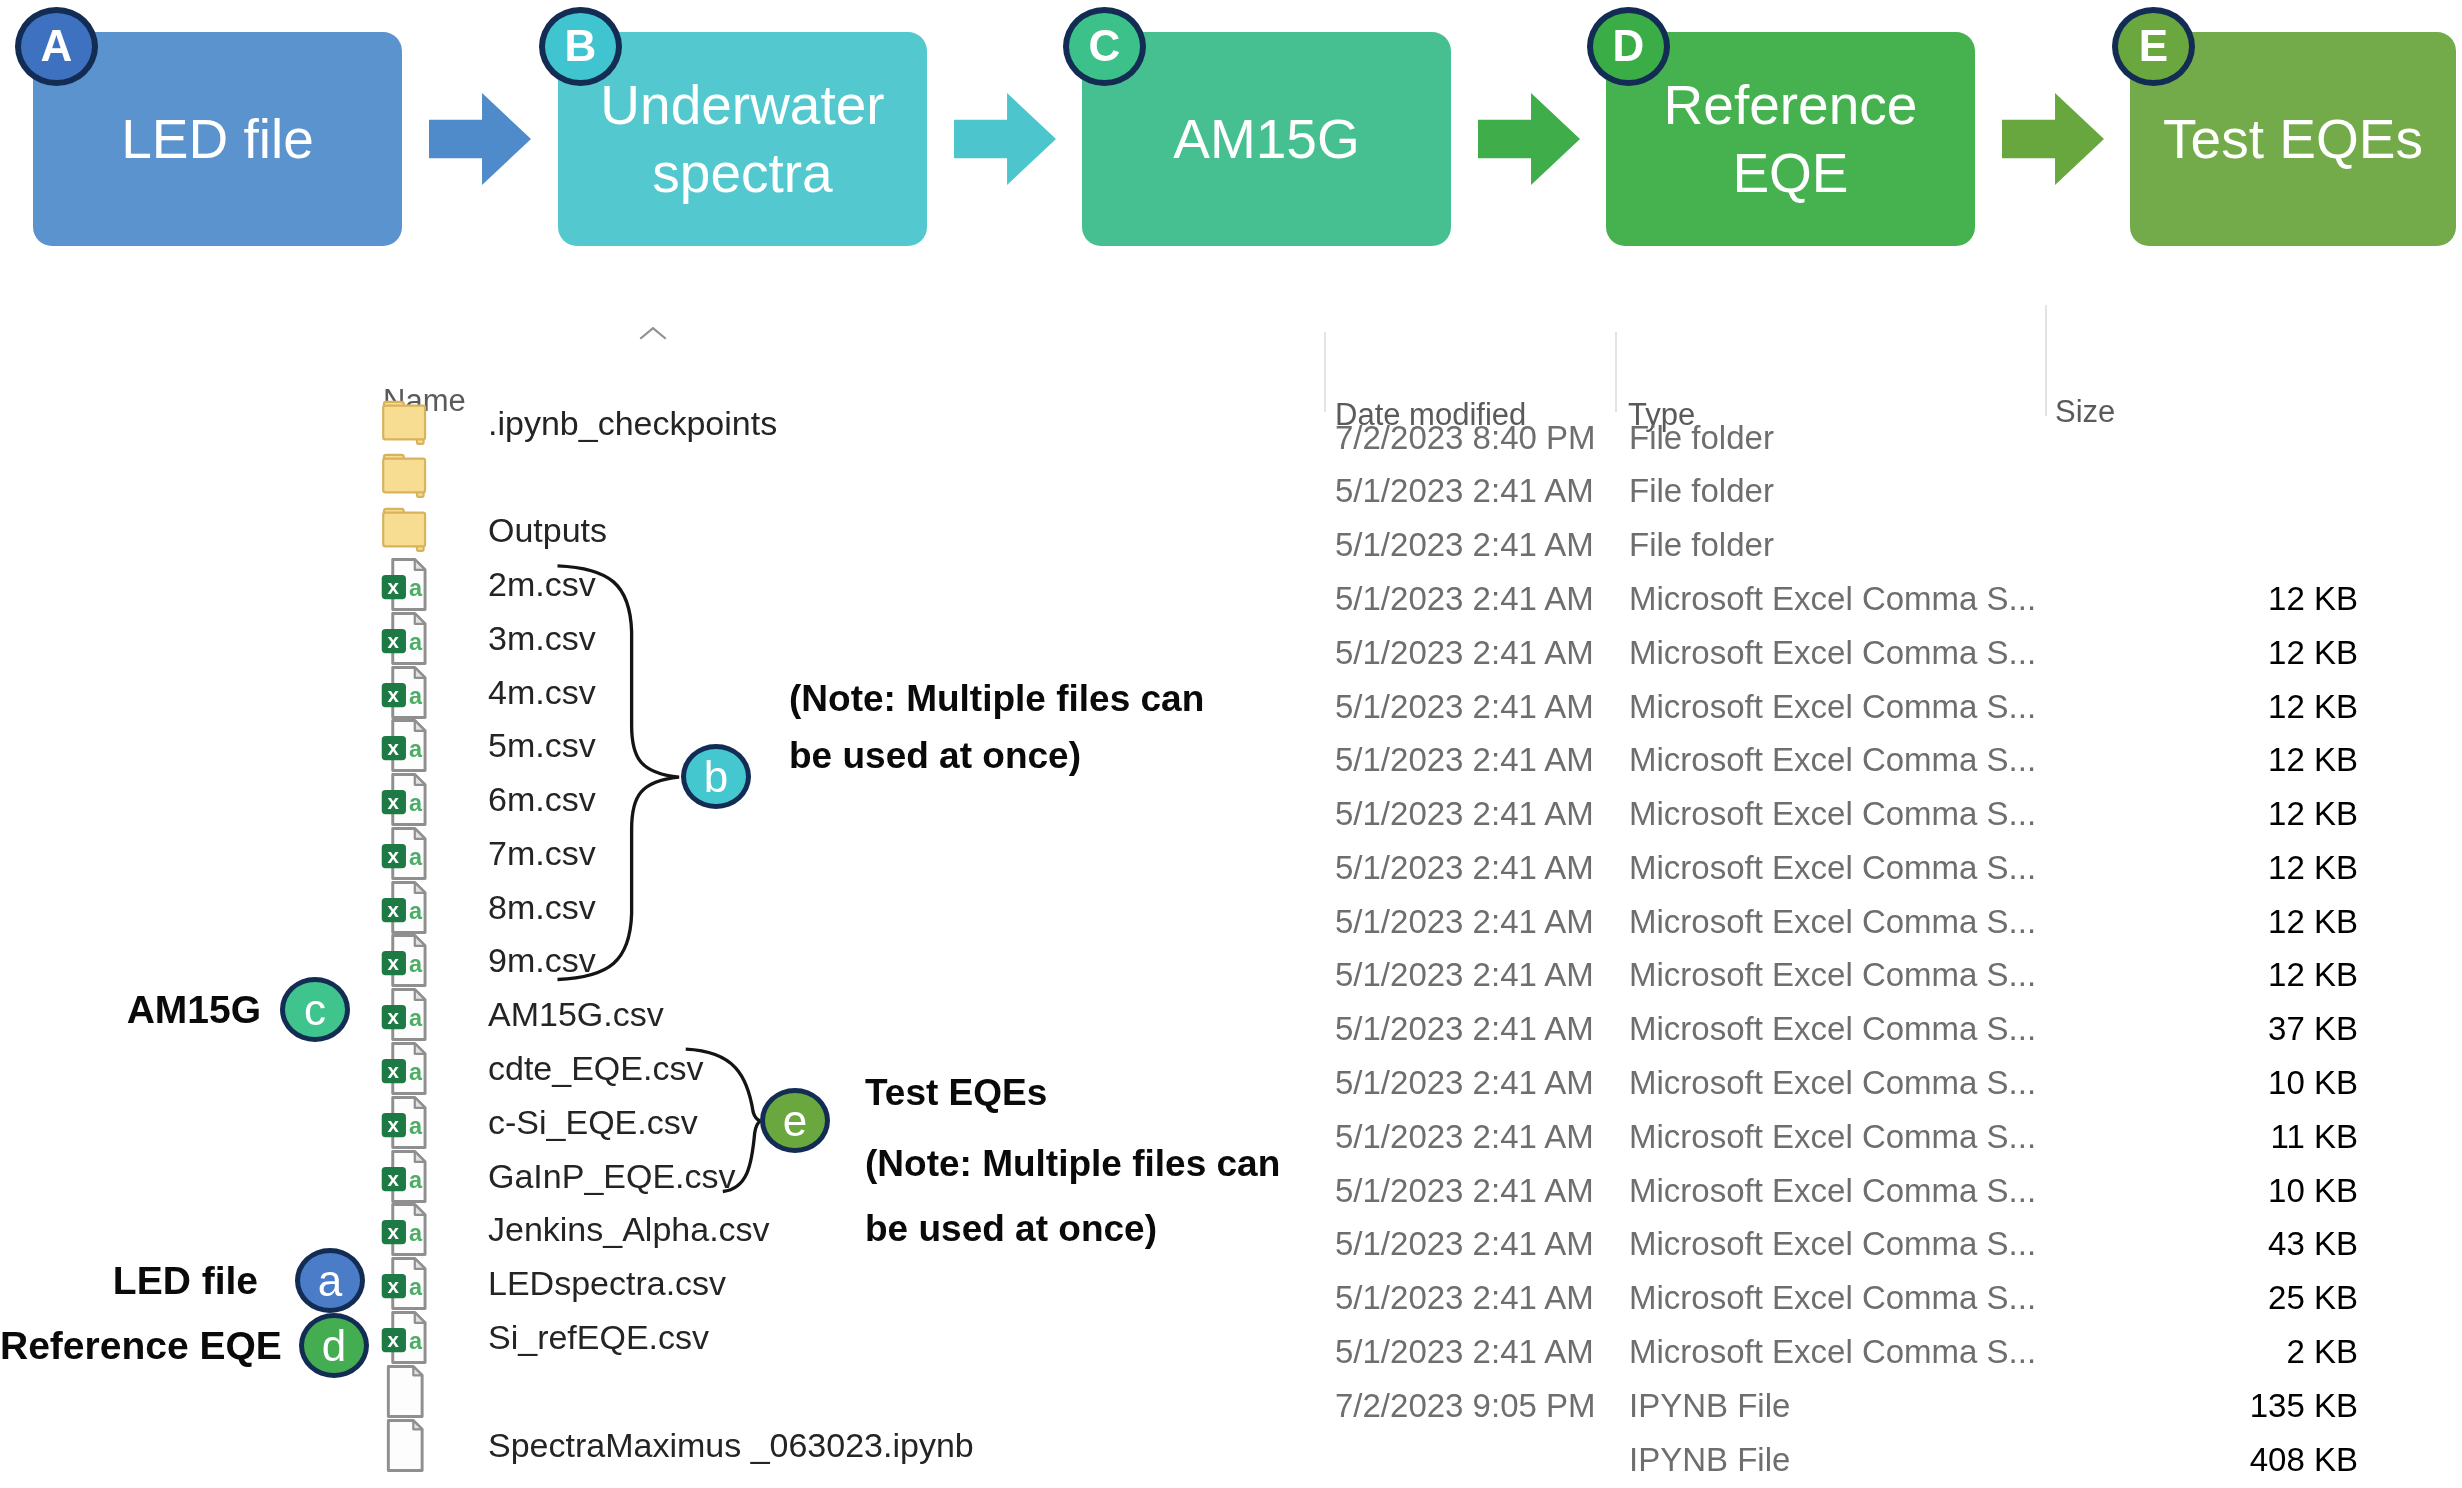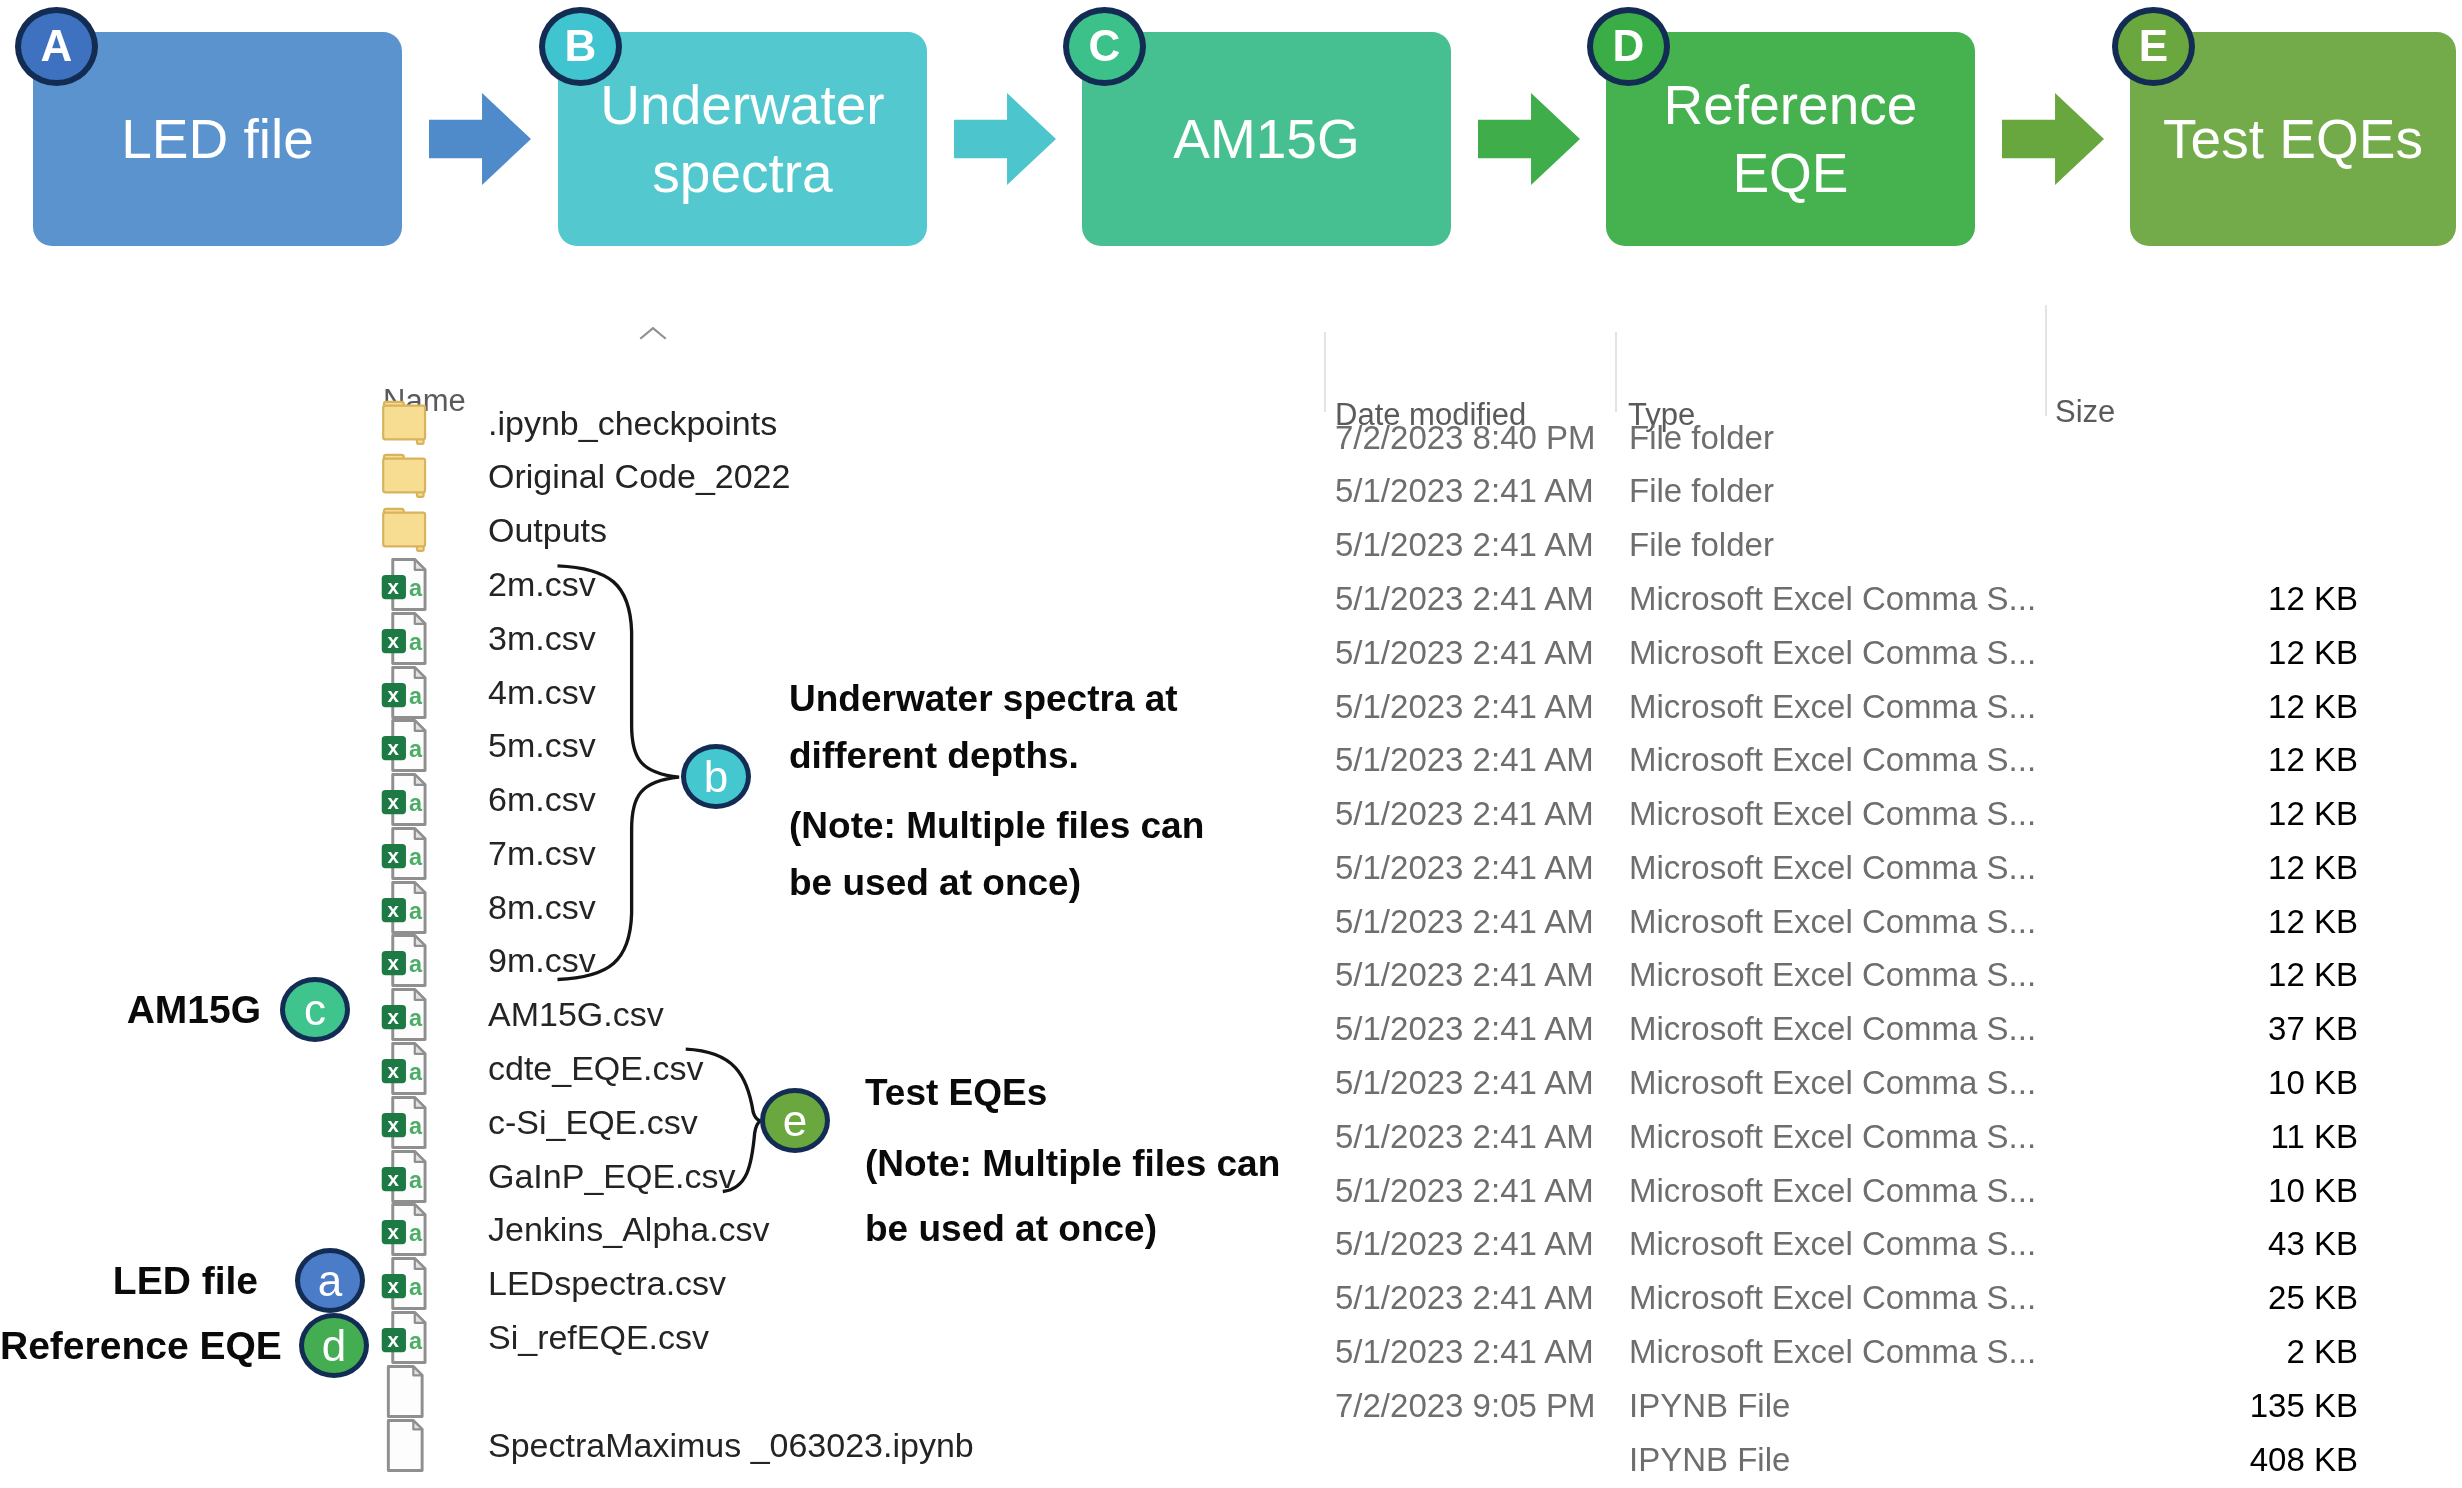--- a/index.html
+++ b/index.html
@@ -113,21 +113,20 @@
         <div class="cell-date">7/2/2023 8:40 PM</div>
         <div class="cell-type">File folder</div>
         <div class="cell-size"></div>
       </div>
       <div class="file-row" style="top: 449px;">
         <div class="row-icon" style="top: 3px;"><svg width="47" height="47" viewBox="0 0 64 64">
       <rect x="4" y="4" width="27" height="14" rx="3" fill="#f7dd92" stroke="#d9b35c" stroke-width="3"></rect>
       <rect x="49" y="48" width="9" height="13" rx="2" fill="#f7dd92" stroke="#d9b35c" stroke-width="3"></rect>
       <rect x="3" y="9" width="57" height="46" rx="3" fill="#f7dd92" stroke="#d9b35c" stroke-width="3"></rect>
     </svg></div>
-        <div class="cell-name">Original Code_2022</div>
         <div class="cell-date">5/1/2023 2:41 AM</div>
         <div class="cell-type">File folder</div>
         <div class="cell-size"></div>
       </div>
       <div class="file-row" style="top: 503px;">
         <div class="row-icon" style="top: 3px;"><svg width="47" height="47" viewBox="0 0 64 64">
       <rect x="4" y="4" width="27" height="14" rx="3" fill="#f7dd92" stroke="#d9b35c" stroke-width="3"></rect>
       <rect x="49" y="48" width="9" height="13" rx="2" fill="#f7dd92" stroke="#d9b35c" stroke-width="3"></rect>
       <rect x="3" y="9" width="57" height="46" rx="3" fill="#f7dd92" stroke="#d9b35c" stroke-width="3"></rect>
     </svg></div>
@@ -356,22 +355,20 @@
              C 864 1053 852 1074 852 1118 L 852 1232 C 850 1296 822 1318 752 1321" fill="none" stroke="#141414" stroke-width="4.5"></path>
     <path d="M 925 1415 C 990 1418 1008 1450 1016 1500 Q 1019 1510 1026 1512" fill="none" stroke="#141414" stroke-width="4.5"></path>
     <path d="M 975 1607 C 1008 1603 1014 1572 1018 1528 Q 1020 1515 1026 1512" fill="none" stroke="#141414" stroke-width="4.5"></path>
   </svg>
 
   <div class="ann-label" style="width:261px; top:986px;">AM15G</div>
   <div class="ann-label" style="width:258px; top:1257px;">LED file</div>
   <div class="ann-label" style="width:267px; top:1322px;">Reference EQE</div>
 
   <div class="note" id="note-b" style="left:789px; top:670px;">
-    <p>Underwater spectra at
-different depths.</p>
     <p>(Note: Multiple files can
 be used at once)</p>
   </div>
   <div class="note" id="note-e" style="left:865px; top:1060px;">
     <p>Test EQEs</p>
     <p>(Note: Multiple files can
 be used at once)</p>
   </div>
 
   <div id="ann-badges">

